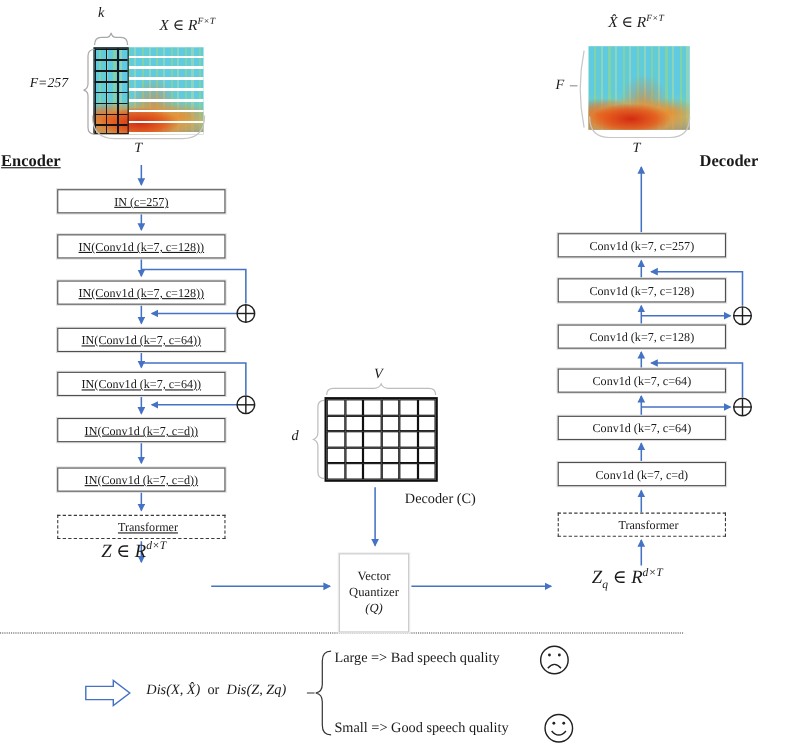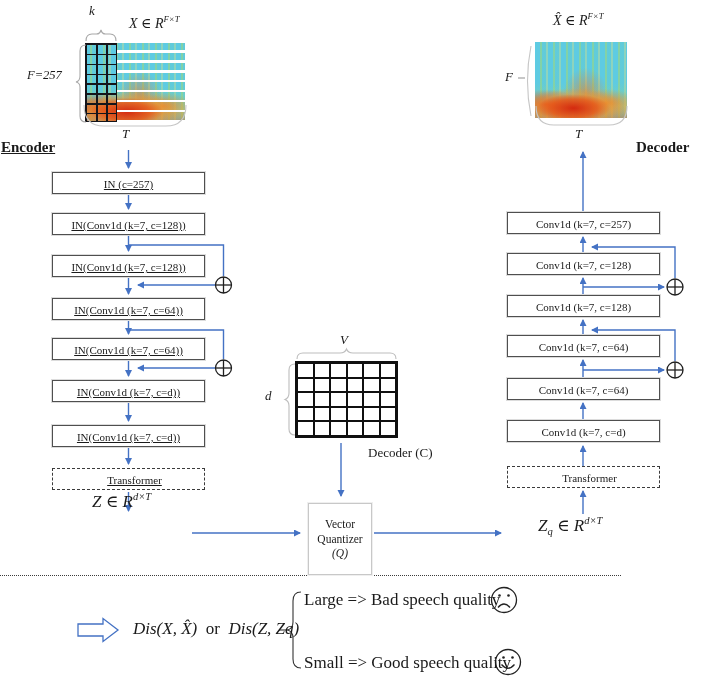--- a/index.html
+++ b/index.html
@@ -57,21 +57,21 @@
     position:absolute;left:295px;top:361px;width:103px;height:77px;box-sizing:border-box;
     border:2px solid #101010;border-bottom-width:2.5px;display:grid;z-index:3;background:#fff;
   }
   .cb-cell{border:1px solid #101010;}
   
   .mathlbl{position:absolute;font-style:italic;z-index:4;white-space:nowrap;}
   .mathlbl sup{font-size:0.62em;font-style:italic;}
   .mathlbl sub{font-size:0.62em;font-style:italic;}
   .title{position:absolute;font-weight:bold;font-size:15px;z-index:4;}
   #divider{position:absolute;left:0;top:575px;width:621px;border-top:1.7px dotted #3c3c3c;z-index:2;}
-  .legendtxt{position:absolute;font-size:17px;z-index:4;white-space:nowrap;}
+  .legendtxt{position:absolute;font-size:13px;z-index:4;white-space:nowrap;}
   .legendtxt i{font-style:italic;}
 </style>
 </head>
 <body>
 
 <div id="canvas">
 
   <div class="spectro" id="spectro-in">
     <div class="stripes"></div>
     <div class="gridov"></div>
@@ -170,21 +170,21 @@
       <g stroke="#222222" stroke-width="1.3" fill="none">
         <circle cx="508" cy="662" r="12.5"></circle>
         <circle cx="503.5" cy="657.5" r="1.3" fill="#222222" stroke="none"></circle>
         <circle cx="512.5" cy="657.5" r="1.3" fill="#222222" stroke="none"></circle>
         <path d="M501.5,664.5 Q508,672 514.5,664.5"></path>
       </g>
     </g>
   </svg>
 
   <div class="mathlbl" style="left:89px;top:3px;font-size:13px;">k</div>
-  <div class="mathlbl" style="left:129px;top:14px;font-size:14px;"><span>X</span> <span>∈ R</span><sup>F×T</sup></div>
+  <div class="mathlbl" style="left:145px;top:14px;font-size:14px;"><span>X</span> <span>∈ R</span><sup>F×T</sup></div>
   <div class="mathlbl" style="left:27px;top:68px;font-size:12.5px;">F=257</div>
   <div class="mathlbl" style="left:122px;top:126px;font-size:13px;">T</div>
   <div class="title" style="left:1px;top:139px;text-decoration:underline;">Encoder</div>
 
   <div class="fbox enc" style="top:172px;">IN (c=257)</div>
   <div class="fbox enc" style="top:213px;">IN(Conv1d (k=7, c=128))</div>
   <div class="fbox enc" style="top:255px;">IN(Conv1d (k=7, c=128))</div>
   <div class="fbox enc" style="top:298px;">IN(Conv1d (k=7, c=64))</div>
   <div class="fbox enc" style="top:338px;">IN(Conv1d (k=7, c=64))</div>
   <div class="fbox enc" style="top:380px;">IN(Conv1d (k=7, c=d))</div>

